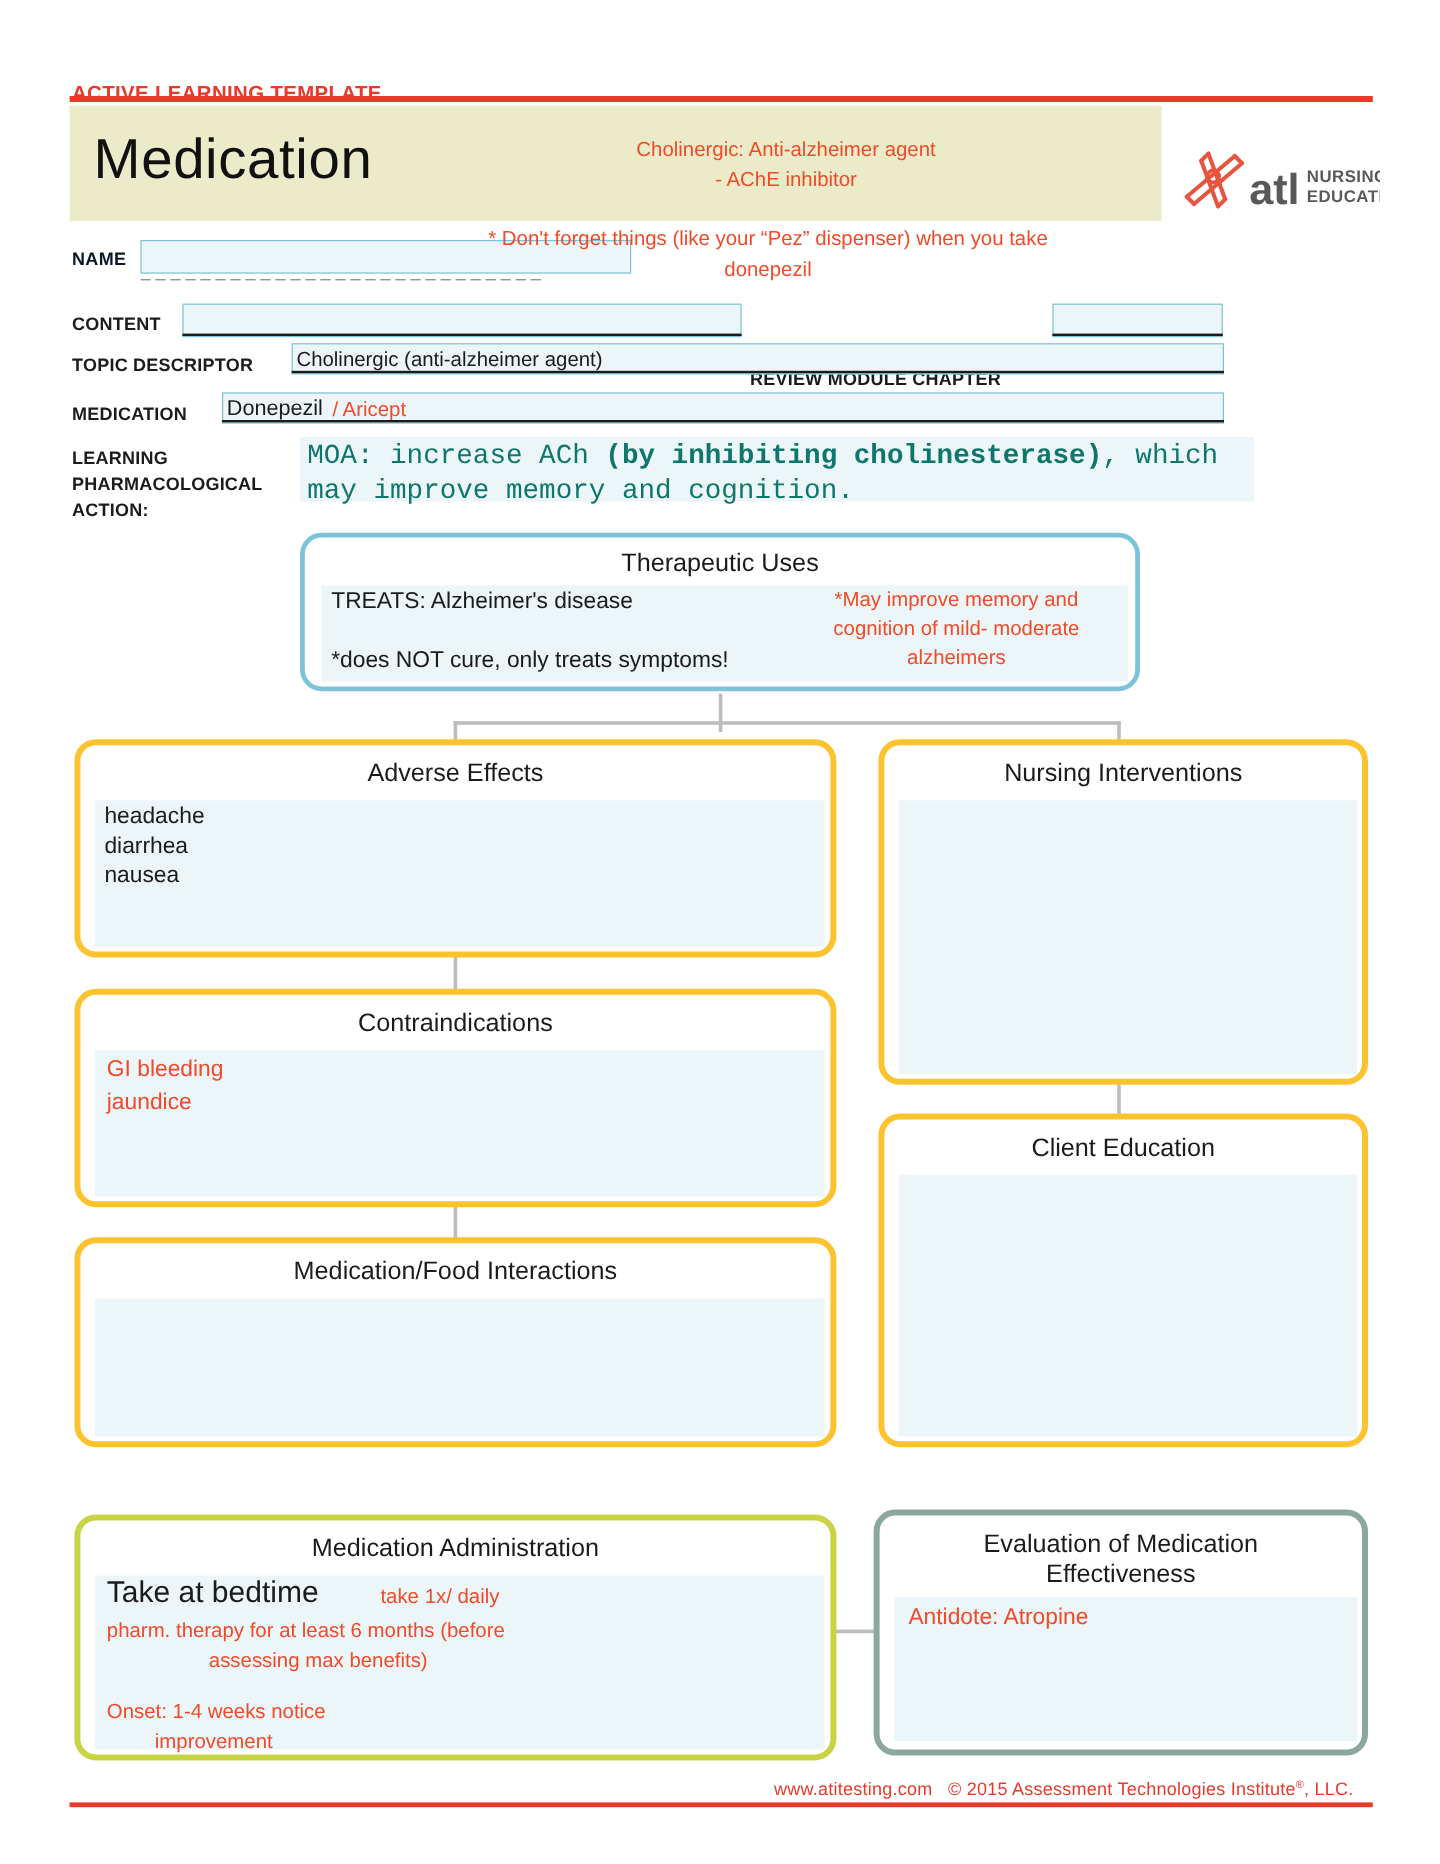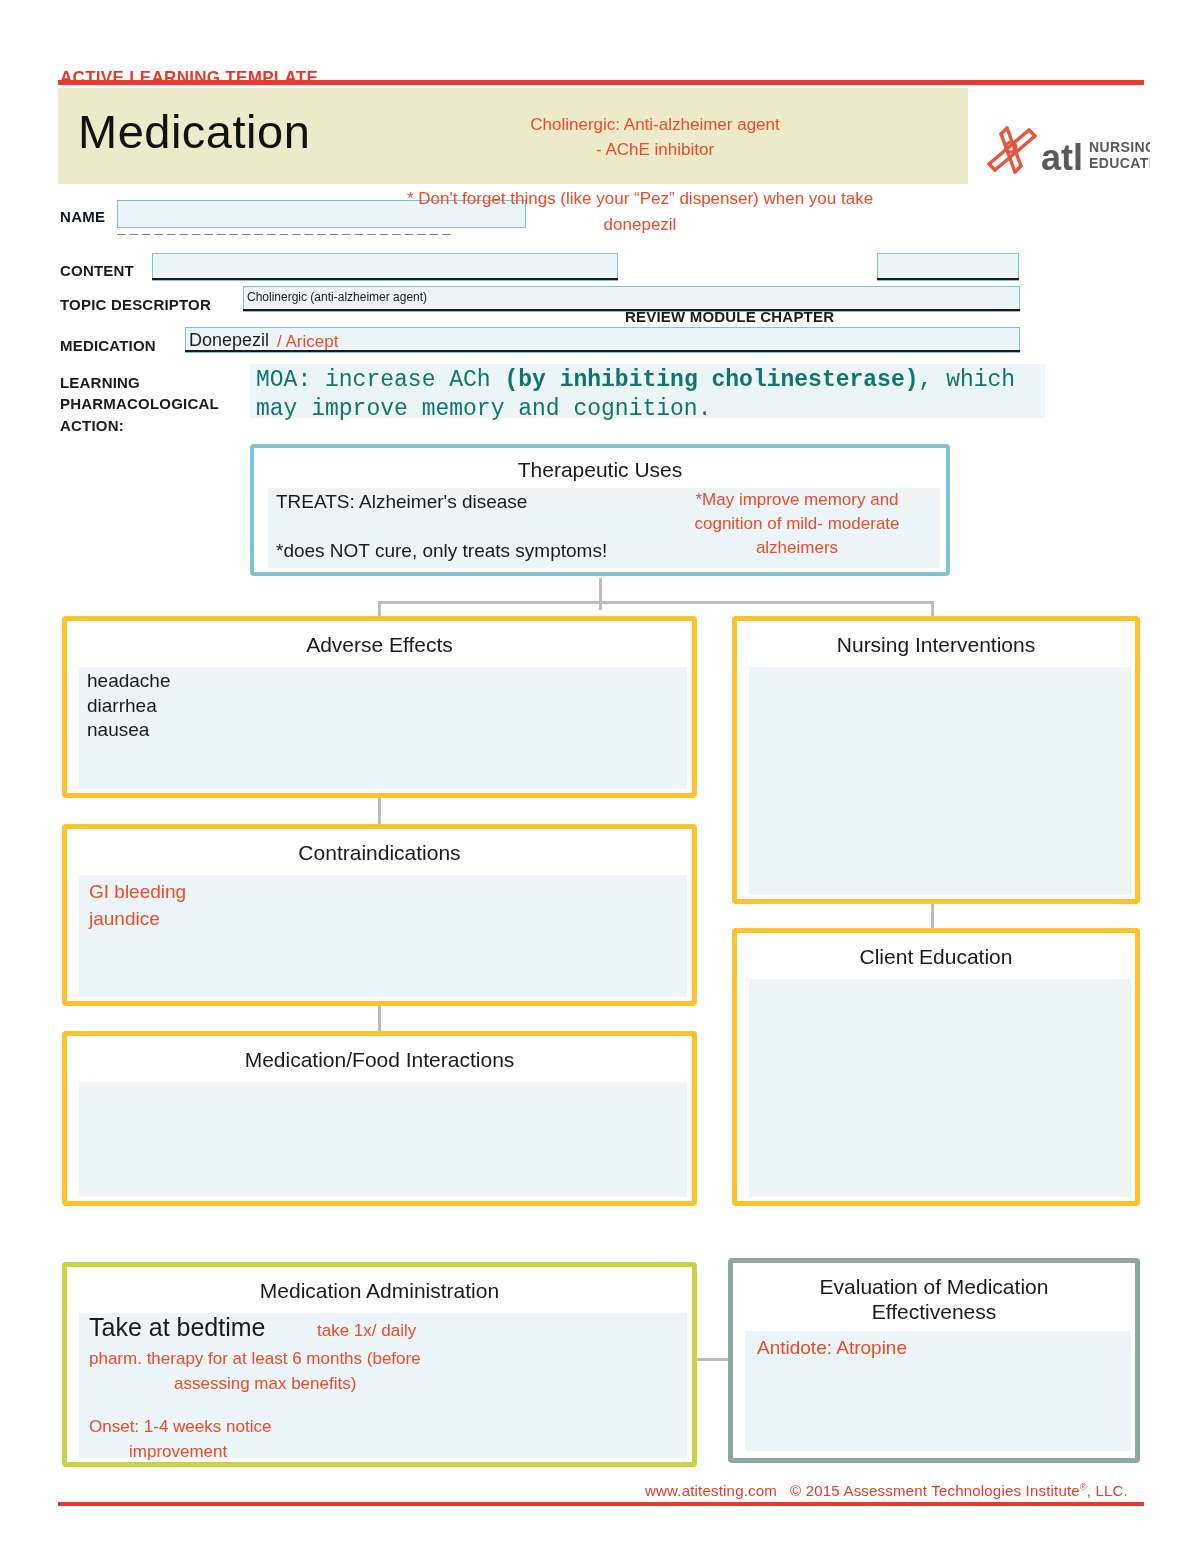--- a/index.html
+++ b/index.html
@@ -79,21 +79,21 @@
   .r-content-box{left:152px;top:253px;width:464px;height:26px;}
   .r-content-ul{left:152px;top:278px;width:466px;}
   .r-rmc-lbl{left:625px;top:276px;margin-top:32px;}
   .r-rmc-box{left:877px;top:253px;width:140px;height:26px;}
   .r-rmc-ul{left:877px;top:278px;width:142px;}
 
   
   .r-topic-lbl{left:60px;top:296px;}
   .r-topic-box{left:243px;top:286px;width:775px;height:24px;}
   .r-topic-ul{left:243px;top:309px;width:777px;}
-  .r-topic-val{left:247px;top:290px;font-size:12px;}
+  .r-topic-val{left:247px;top:290px;font-size:17px;}
 
   
   .r-med-lbl{left:60px;top:337px;}
   .r-med-box{left:185px;top:327px;width:833px;height:24px;}
   .r-med-ul{left:185px;top:350px;width:835px;}
   .r-med-val{left:189px;top:330px;font-size:18px;}
   .r-med-val2{left:277px;top:332px;font-size:17px;}
 
   
   .r-epa-lbl{left:60px;top:372px;line-height:1.42;}
@@ -105,21 +105,21 @@
     position:absolute;left:256px;top:366px;width:790px;
     font-size:23px;line-height:1.25;color:#0f766e;font-family:Liberation Mono, monospace;
   }
   .r-epa-val b{font-weight:bold;}
 
   
   .conn{position:absolute;background:#bdbdbd;}
 
   
   .rbox{
-    position:absolute;border-radius:4px;background:#ffffff;
+    position:absolute;border-radius:18px;background:#ffffff;
     border-style:solid;box-sizing:border-box;
   }
   .rbox .rtitle{
     position:absolute;left:0;right:0;text-align:center;
     font-size:21px;color:#1b1b1b;line-height:1.18;
   }
   .rbox .rbody{
     position:absolute;background:#ecf5f8;
     overflow:hidden;
   }

